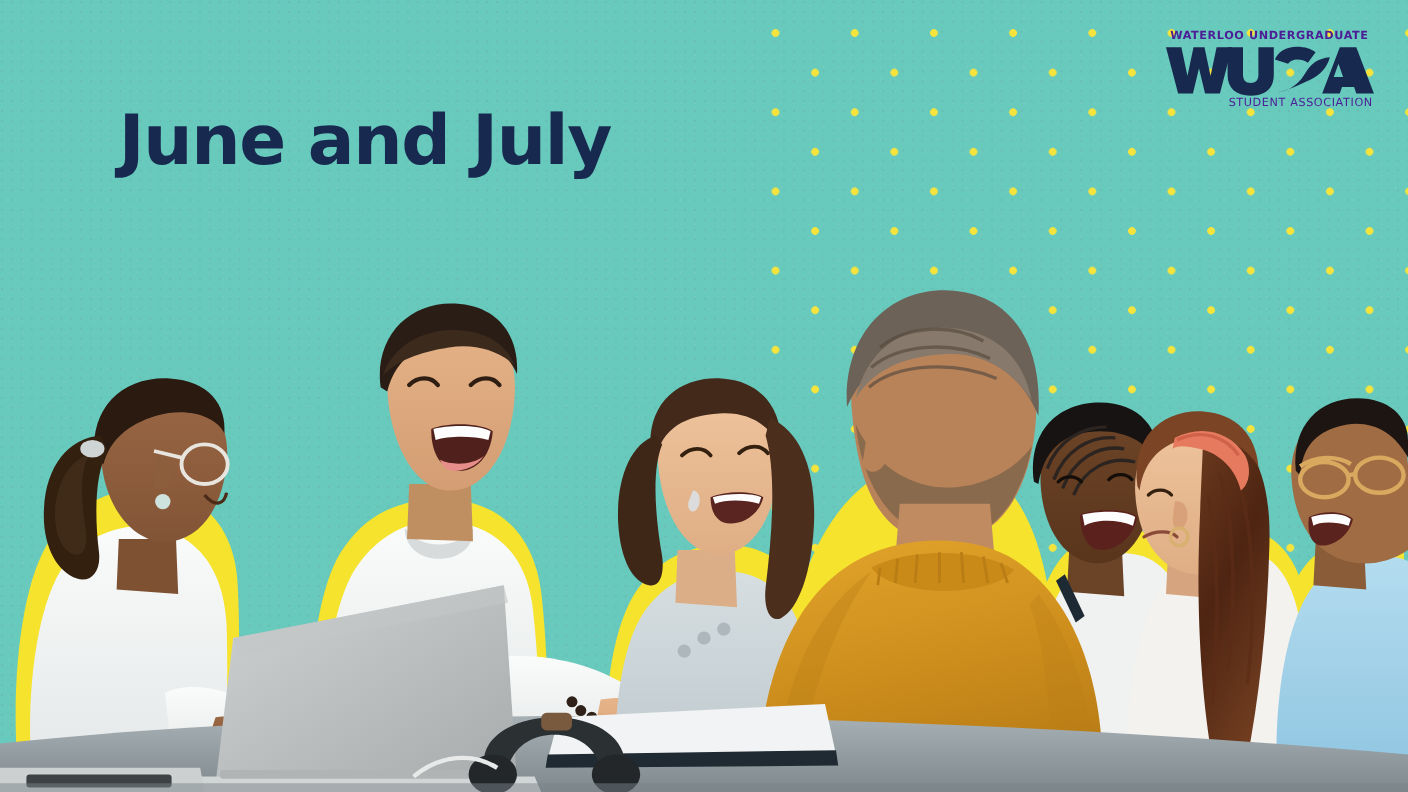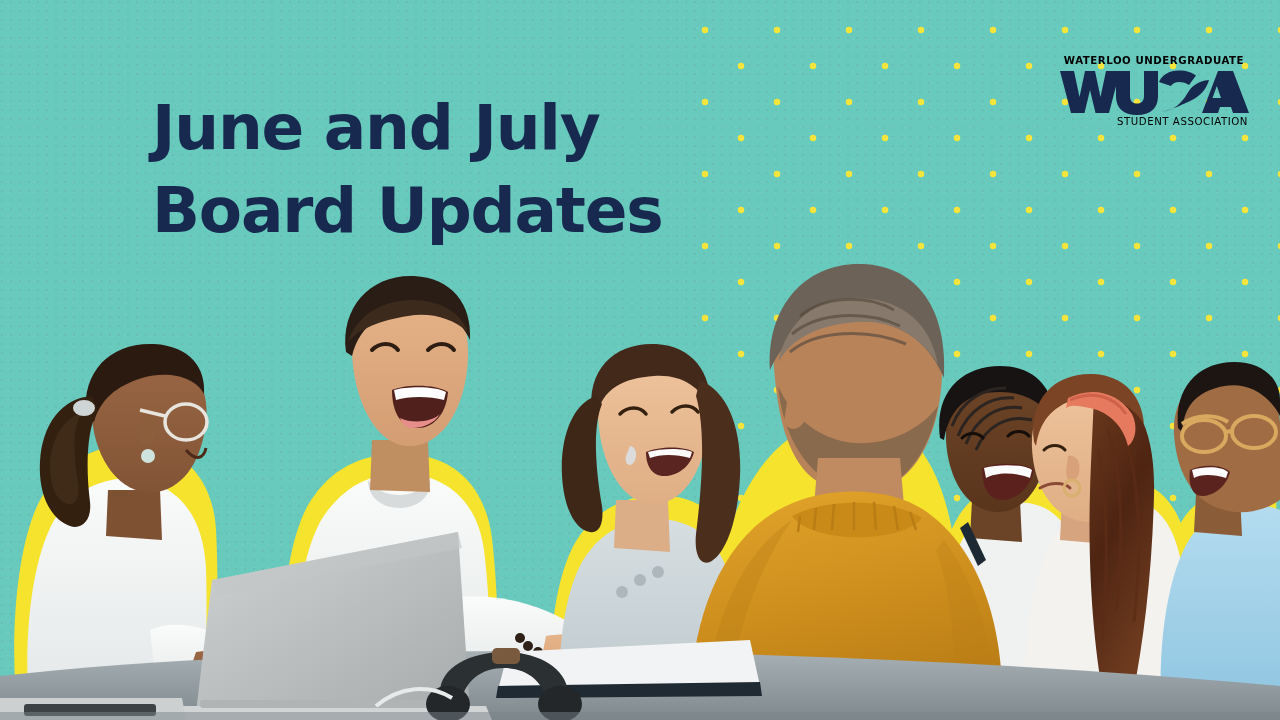--- a/index.html
+++ b/index.html
@@ -48,31 +48,30 @@
     left:108px; top:86px;
     width:640px;
     color:#18294f;
     font-family:"DejaVu Sans","Liberation Sans",sans-serif;
     font-weight:bold;
     font-size:63px;
     line-height:1.32;
     letter-spacing:-1.2px;
     z-index:8;
   }
-  .headline .line { display:block; white-space:nowrap;margin-left:44px; }
+  .headline .line { display:block; white-space:nowrap; }
 
   
   .logo {
     position:absolute;
     right:30px; top:28px;
     width:192px;
     z-index:9;
-    color:#000000;
+    color:#4c1d95;
     text-align:center;
-    margin-top:28px;
   }
   .logo-top {
     font-family:"DejaVu Sans","Liberation Sans",sans-serif;
     font-weight:bold;
     font-size:10.2px;
     letter-spacing:.55px;
     line-height:1;
     margin-bottom:2px;
     white-space:nowrap;
   }
@@ -105,21 +104,20 @@
 
   <div class="bg-teal"></div>
   <div class="bg-noise"></div>
 
   <div class="dot-field">
     <div class="dots"></div>
   </div>
 
   <div class="headline">
     <span class="line">June and July</span>
-    <span class="line">Board Updates</span>
   </div>
 
   <div class="logo">
     <div class="logo-top">WATERLOO UNDERGRADUATE</div>
     <svg class="logo-mark" viewBox="0 0 192 48" aria-hidden="true">
       <g fill="#18294f">
 
         <path d="M2 3 h14 l5.5 26 L27 3 h10 l5.5 26 L48 3 h14 l-11 42 H37.5 L32 22 L26.5 45 H13 Z"></path>
 
         <path d="M58 3 h14 v25 c0 5 2.5 7.5 7 7.5 s7-2.5 7-7.5 V3 h14 v25.5 c0 11.5-7.5 18.5-21 18.5 s-21-7-21-18.5 Z"></path>

